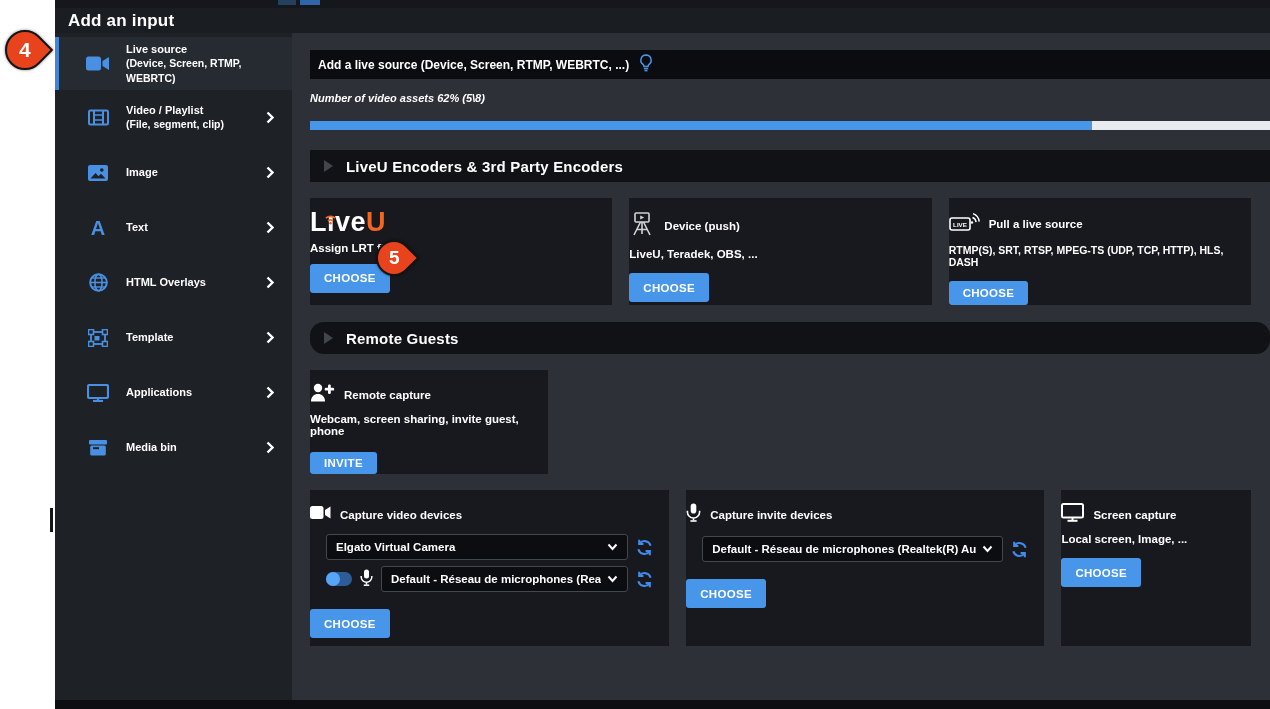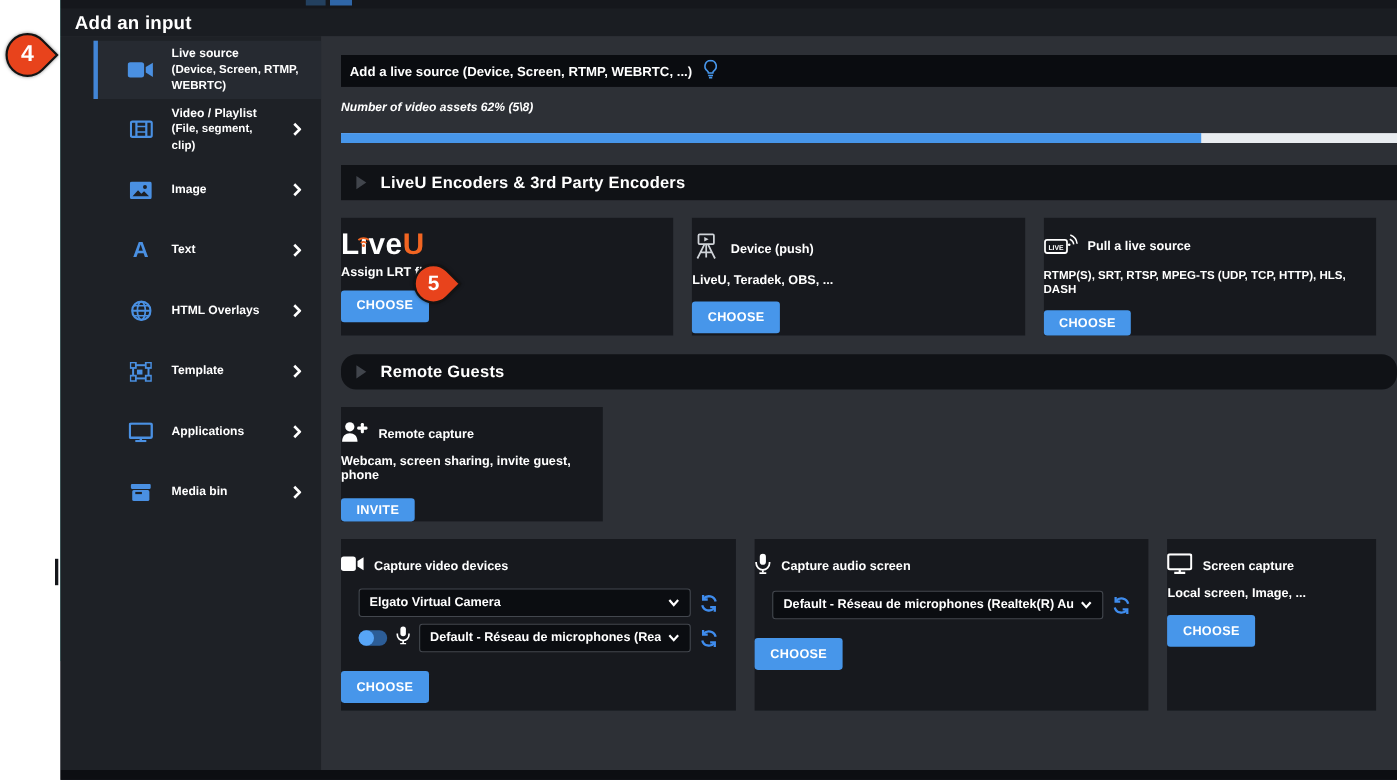--- a/index.html
+++ b/index.html
@@ -1,37 +1,37 @@
 <!DOCTYPE html>
 <html><head>
 <meta charset="utf-8">
 <style>
   * { margin:0; padding:0; box-sizing:border-box; }
   html,body { width:1270px; height:709px; background:#ffffff; font-family:"Liberation Sans", sans-serif; overflow:hidden; }
-  .stage { position:relative; width:1270px; height:601px; background:#14b8a6; }
+  .stage { position:relative; width:1270px; height:601px; background:#fdba74; }
 
   
   .left-margin { position:absolute; left:0; top:0; width:55px; height:709px; background:#ffffff; }
   .scroll-fragment { position:absolute; left:50px; top:508px; width:3px; height:24px; background:#14161a; }
 
   
   .app { position:absolute; left:55px; top:0; width:1215px; height:709px; background:#2d3036; }
   .top-strip { position:absolute; left:0; top:0; width:100%; height:8px; background:#15171c; }
   .frag { position:absolute; top:0; height:5px; }
   .frag1 { left:223px; width:18px; background:#23405f; }
   .frag2 { left:245px; width:20px; background:#2f66a8; }
 
   .titlebar { position:absolute; left:0; top:8px; width:100%; height:25px; background:#1a1d22; display:flex; align-items:center; padding-left:13px; }
   .titlebar span { color:#fff; font-size:17px; font-weight:bold; letter-spacing:.2px; }
 
   .content { position:absolute; left:0; top:33px; width:100%; height:667px; display:flex; }
   .bottom-strip { position:absolute; left:0; top:700px; width:100%; height:9px; background:#0c0e12; }
 
   
-  .sidebar { width:237px; height:100%; background:#1e2126; flex:0 0 237px; padding-top:4px;padding-left:30px; }
+  .sidebar { width:237px; height:100%; background:#1e2126; flex:0 0 237px; padding-top:4px; }
   .side-item { height:55px; display:flex; align-items:center; gap:15px; padding:0 18px 0 26px; border-left:4px solid transparent; cursor:pointer; }
   .side-item.active { background:#262a31; border-left-color:#4285d6; height:53px; }
   .side-icon { width:26px; display:flex; justify-content:center; align-items:center; color:#4a90e2; flex:0 0 26px; }
   .side-text { color:#ffffff; font-size:11px; font-weight:bold; line-height:1.3; }
   .side-sub { font-size:10.5px; }
   .side-chevron { margin-left:auto; display:flex; align-items:center; }
   .a-letter { font-size:20px; font-weight:800; color:#4a90e2; line-height:1; }
 
   
   .main { flex:1; background:#2d3036; overflow:hidden; }
@@ -398,21 +398,21 @@
           <div class="card">
             <div class="card-title-row" style="margin-top:13px">
               <span>
                 <svg width="15" height="19" viewBox="0 0 15 19">
                     <rect x="4.7" y="0.5" width="5.6" height="10" rx="2.8" fill="#fff"></rect>
                     <path d="M1.4 7.8 v1.1 a6.1 6.1 0 0 0 12.2 0 v-1.1" fill="none" stroke="#fff" stroke-width="1.6"></path>
                     <line x1="7.5" y1="15.4" x2="7.5" y2="17.4" stroke="#fff" stroke-width="1.6"></line>
                     <line x1="4.4" y1="18" x2="10.6" y2="18" stroke="#fff" stroke-width="1.6"></line>
                   </svg>
               </span>
-              <span class="card-title">Capture audio screen</span>
+              <span class="card-title">Capture invite devices</span>
             </div>
             <div class="device-row">
               <div class="select">
                 <span class="sel-text">Default - Réseau de microphones (Realtek(R) Au</span>
                 <svg width="11" height="8" viewBox="0 0 11 8">
                     <path d="M1.5 1.5 L5.5 6 L9.5 1.5" stroke="#fff" stroke-width="2" fill="none"></path>
                   </svg>
               </div>
               <span class="refresh">
                 <svg width="17" height="17" viewBox="0 0 17 17" fill="none" stroke="#3f8ced" stroke-width="2.1">

